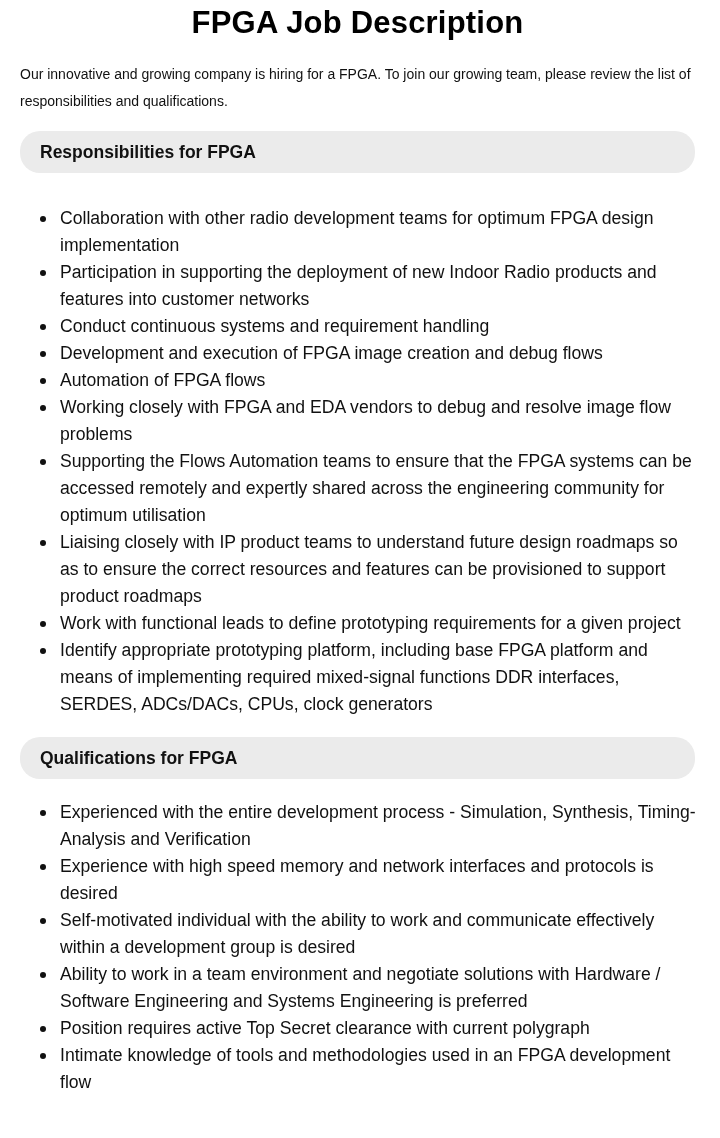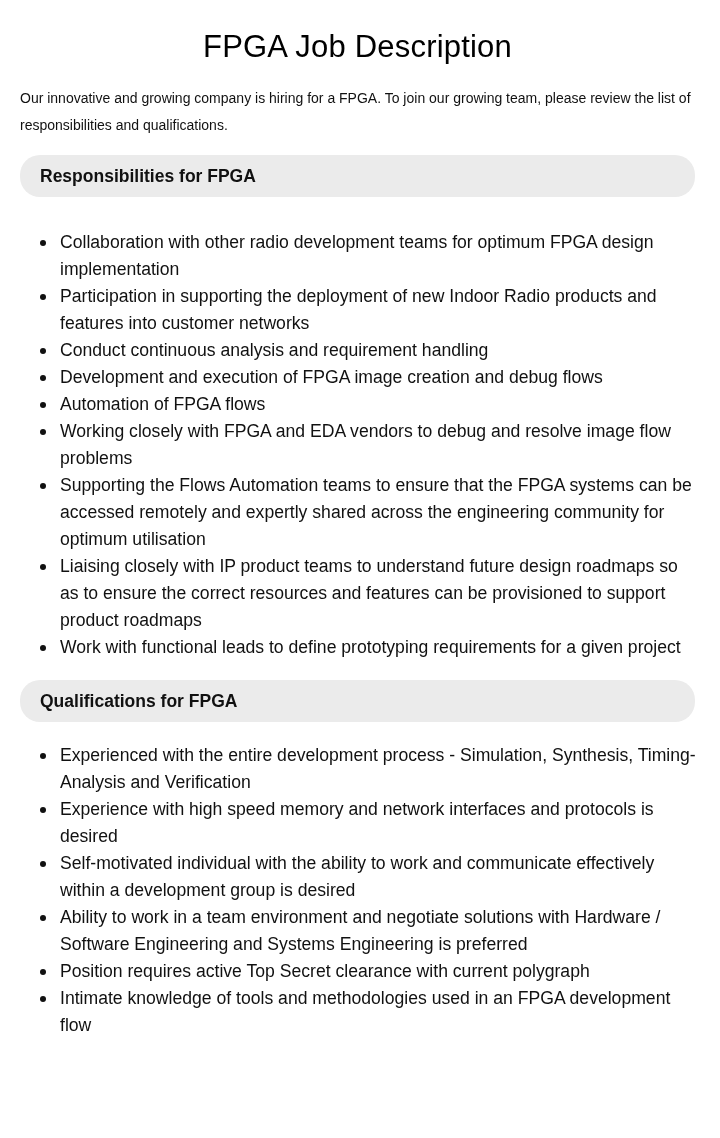--- a/index.html
+++ b/index.html
@@ -5,27 +5,27 @@
     html, body { margin: 0; padding: 0; background: #ffffff; }
     body {
       width: 720px;
       height: 1138px;
       overflow: hidden;
       font-family: "Liberation Sans", sans-serif;
       color: #111111;
     }
     .page { padding: 0 25px 0 20px; }
     h1 {
-      margin: 12px;
-      padding-top: 14px;
+      margin: 0;
+      padding-top: 2px;
       height: 42px;
       line-height: 42px;
       text-align: center;
       font-size: 31px;
-      font-weight: normal;
+      font-weight: bold;
       color: #000;
       letter-spacing: 0.2px;
     }
     .intro {
       margin: 17px 0 0 0;
       font-size: 14px;
       line-height: 27px;
       width: 676px;
     }
     .section-header {
@@ -67,27 +67,28 @@
 <body>
 
 <div class="page">
   <h1>FPGA Job Description</h1>
   <p class="intro">Our innovative and growing company is hiring for a FPGA. To join our growing team, please review the list of responsibilities and qualifications.</p>
 
   <div class="section-header">Responsibilities for FPGA</div>
   <ul class="resp-list">
     <li><span class="bullet"></span><span>Collaboration with other radio development teams for optimum FPGA design implementation</span></li>
     <li><span class="bullet"></span><span>Participation in supporting the deployment of new Indoor Radio products and features into customer networks</span></li>
-    <li><span class="bullet"></span><span>Conduct continuous analysis and requirement handling</span></li>
+    <li><span class="bullet"></span><span>Conduct continuous systems and requirement handling</span></li>
     <li><span class="bullet"></span><span>Development and execution of FPGA image creation and debug flows</span></li>
     <li><span class="bullet"></span><span>Automation of FPGA flows</span></li>
     <li><span class="bullet"></span><span>Working closely with FPGA and EDA vendors to debug and resolve image flow problems</span></li>
     <li><span class="bullet"></span><span>Supporting the Flows Automation teams to ensure that the FPGA systems can be accessed remotely and expertly shared across the engineering community for optimum utilisation</span></li>
     <li><span class="bullet"></span><span>Liaising closely with IP product teams to understand future design roadmaps so as to ensure the correct resources and features can be provisioned to support product roadmaps</span></li>
     <li><span class="bullet"></span><span>Work with functional leads to define prototyping requirements for a given project</span></li>
+    <li><span class="bullet"></span><span>Identify appropriate prototyping platform, including base FPGA platform and means of implementing required mixed-signal functions DDR interfaces, SERDES, ADCs/DACs, CPUs, clock generators</span></li>
   </ul>
 
   <div class="section-header qual-header">Qualifications for FPGA</div>
   <ul>
     <li><span class="bullet"></span><span>Experienced with the entire development process - Simulation, Synthesis, Timing-Analysis and Verification</span></li>
     <li><span class="bullet"></span><span>Experience with high speed memory and network interfaces and protocols is desired</span></li>
     <li><span class="bullet"></span><span>Self-motivated individual with the ability to work and communicate effectively within a development group is desired</span></li>
     <li><span class="bullet"></span><span>Ability to work in a team environment and negotiate solutions with Hardware / Software Engineering and Systems Engineering is preferred</span></li>
     <li><span class="bullet"></span><span>Position requires active Top Secret clearance with current polygraph</span></li>
     <li><span class="bullet"></span><span>Intimate knowledge of tools and methodologies used in an FPGA development flow</span></li>

